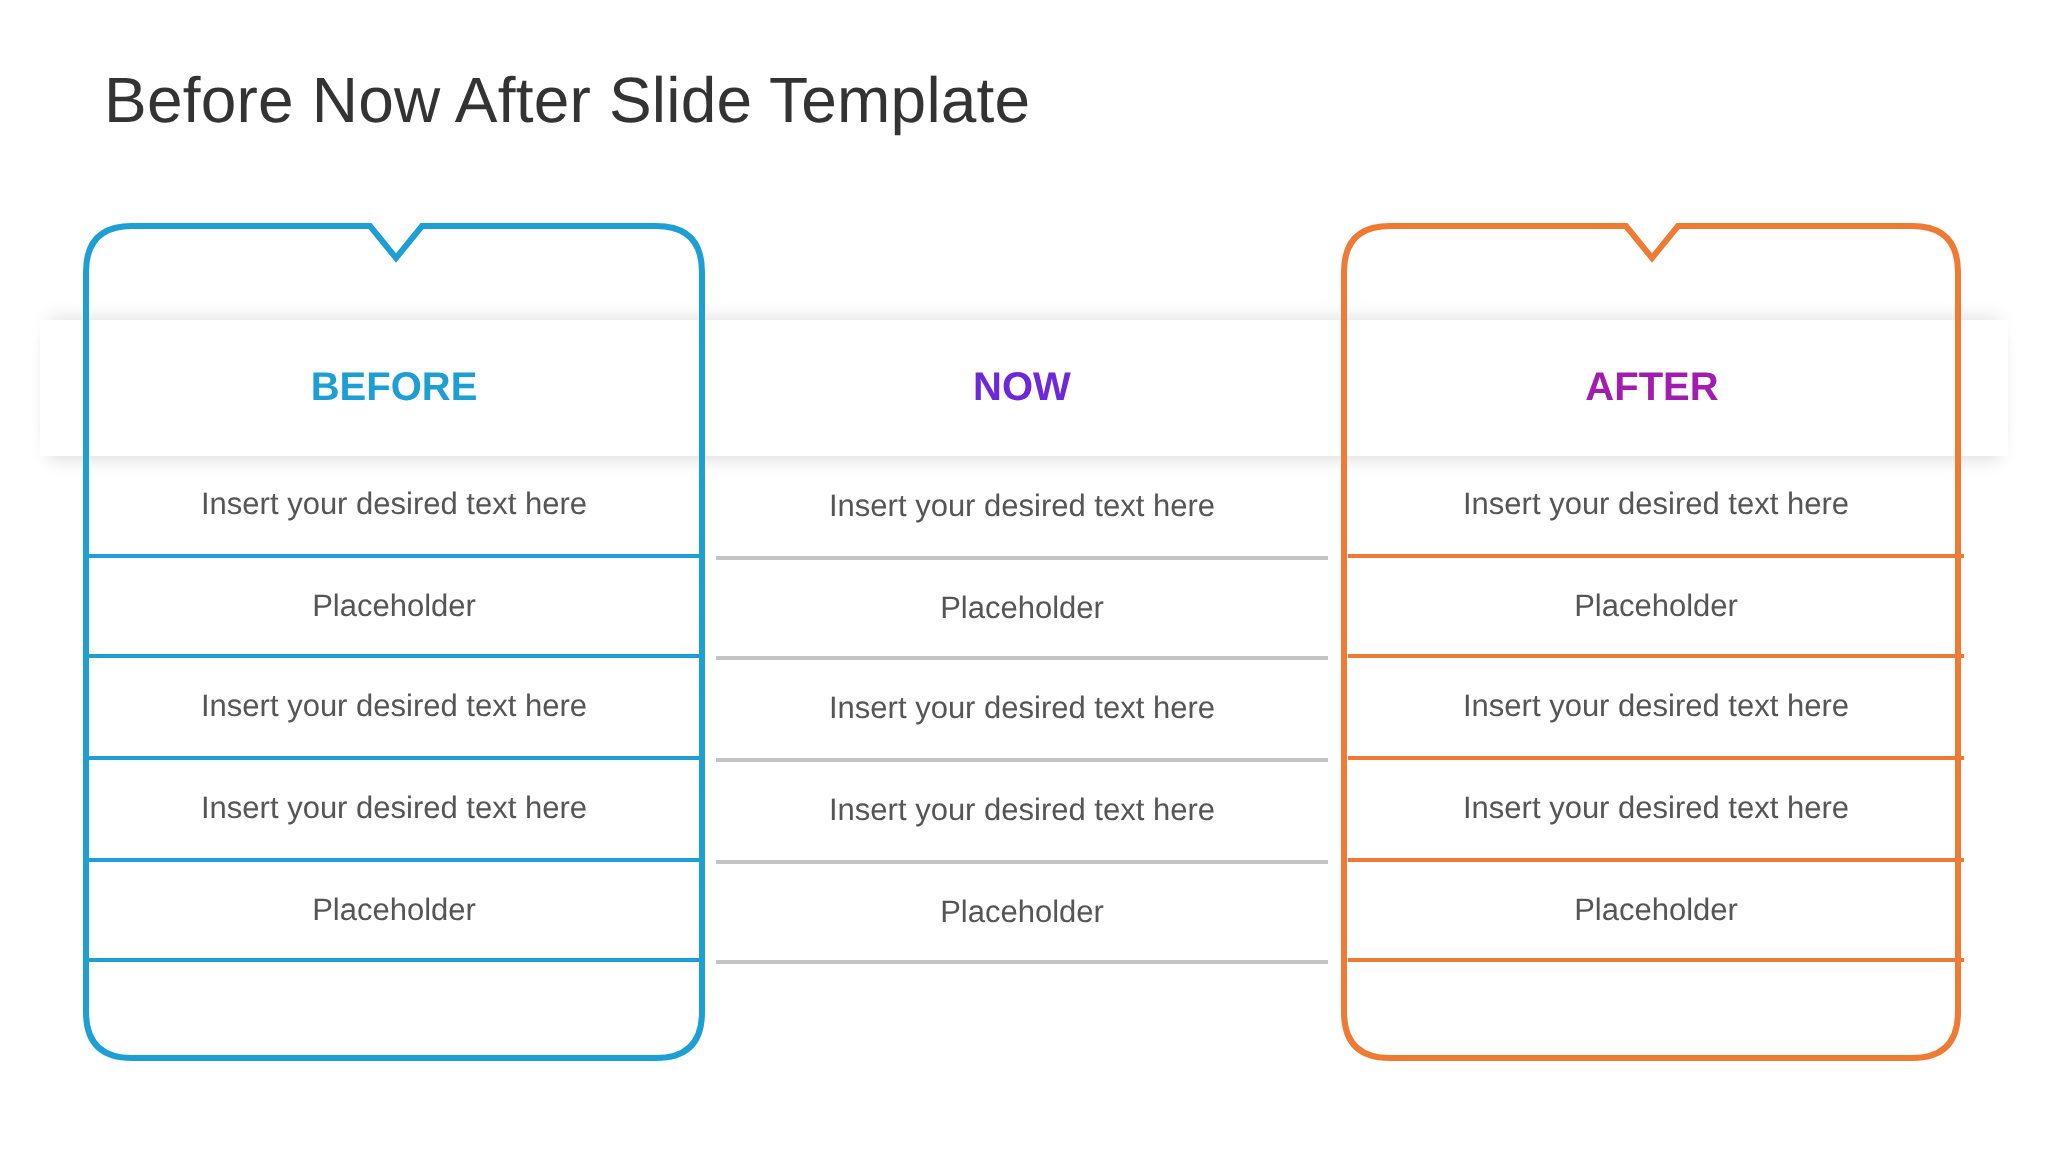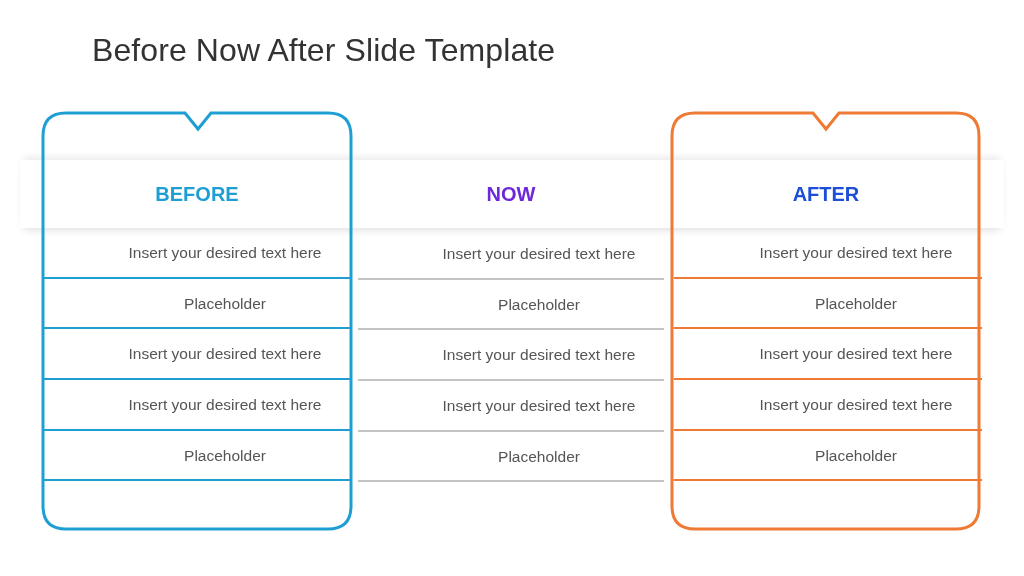--- a/index.html
+++ b/index.html
@@ -1,25 +1,25 @@
 <!DOCTYPE html>
 <html><head>
   <meta charset="utf-8">
   <style>
     html, body { margin:0; padding:0; }
     body { width:1024px; height:576px; background:#ffffff; position:relative; overflow:hidden;
            font-family:"Liberation Sans", "DejaVu Sans", sans-serif; }
-    .title { position:absolute; left:52px; top:32px; font-size:32px; color:#333333; letter-spacing:0.1px;margin-left:40px; }
+    .title { position:absolute; left:52px; top:32px; font-size:32px; color:#333333; letter-spacing:0.1px; }
     .frame { position:absolute; top:0; left:0; }
     .band { position:absolute; left:20px; width:984px; top:160px; height:68px; background:#fff;
             box-shadow: 0 -6px 8px -4px rgba(0,0,0,0.10), 0 6px 8px -4px rgba(0,0,0,0.13); }
     .col-head { position:absolute; top:172px; height:44px; display:flex; align-items:center; justify-content:center;
                 font-weight:bold; font-size:20px; }
     .row { position:absolute; height:50px; display:flex; align-items:center; justify-content:center;
-           font-size:15.5px; color:#555555;margin-left:28px; }
+           font-size:15.5px; color:#555555; }
     .line { position:absolute; height:2px; }
   </style>
 </head>
 <body>
 
 <div class="title">Before Now After Slide Template</div>
 
 <div class="band"></div>
 
 <svg class="frame" width="1024" height="576">
@@ -51,21 +51,21 @@
   <div class="line" style="left:358px;width:306px;top:328px;background:#c4c4c4;"></div>
   <div class="row" style="left:358px;width:306px;top:330px;">Insert your desired text here</div>
   <div class="line" style="left:358px;width:306px;top:379px;background:#c4c4c4;"></div>
   <div class="row" style="left:358px;width:306px;top:381px;">Insert your desired text here</div>
   <div class="line" style="left:358px;width:306px;top:430px;background:#c4c4c4;"></div>
   <div class="row" style="left:358px;width:306px;top:432px;">Placeholder</div>
   <div class="line" style="left:358px;width:306px;top:480px;background:#c4c4c4;"></div>
 </div>
 
 <div>
-  <div class="col-head" style="left:672px;width:308px;color:#1d4ed8;">AFTER</div>
+  <div class="col-head" style="left:672px;width:308px;color:#a21caf;">AFTER</div>
   <div class="row" style="left:674px;width:308px;top:228px;">Insert your desired text here</div>
   <div class="line" style="left:674px;width:308px;top:277px;background:#ee7a34;"></div>
   <div class="row" style="left:674px;width:308px;top:279px;">Placeholder</div>
   <div class="line" style="left:674px;width:308px;top:327px;background:#ee7a34;"></div>
   <div class="row" style="left:674px;width:308px;top:329px;">Insert your desired text here</div>
   <div class="line" style="left:674px;width:308px;top:378px;background:#ee7a34;"></div>
   <div class="row" style="left:674px;width:308px;top:380px;">Insert your desired text here</div>
   <div class="line" style="left:674px;width:308px;top:429px;background:#ee7a34;"></div>
   <div class="row" style="left:674px;width:308px;top:431px;">Placeholder</div>
   <div class="line" style="left:674px;width:308px;top:479px;background:#ee7a34;"></div>

